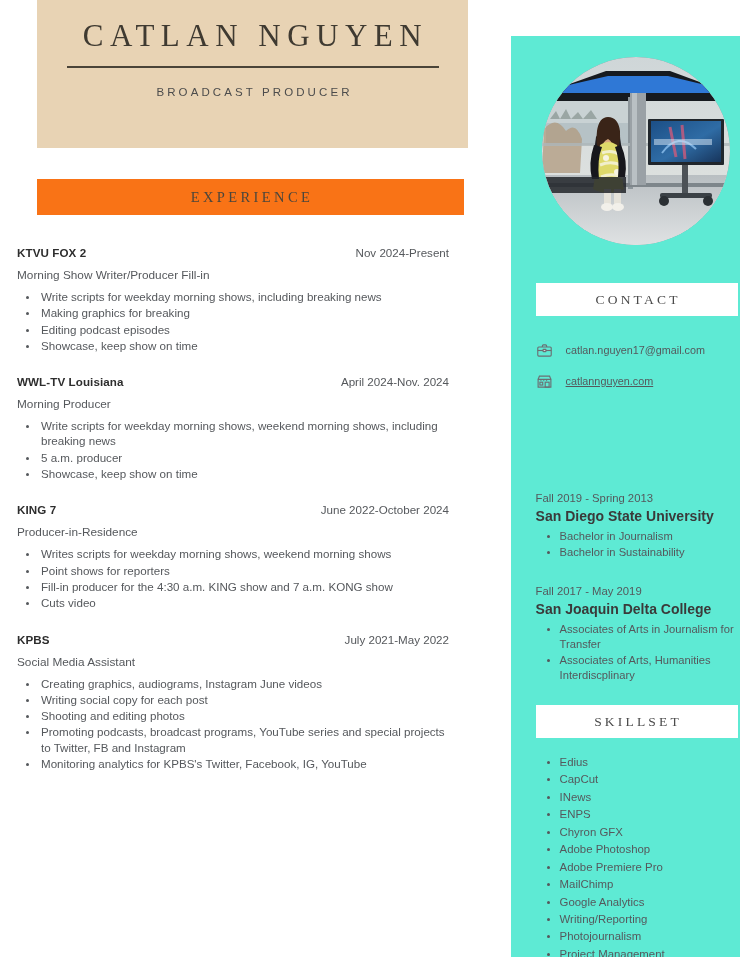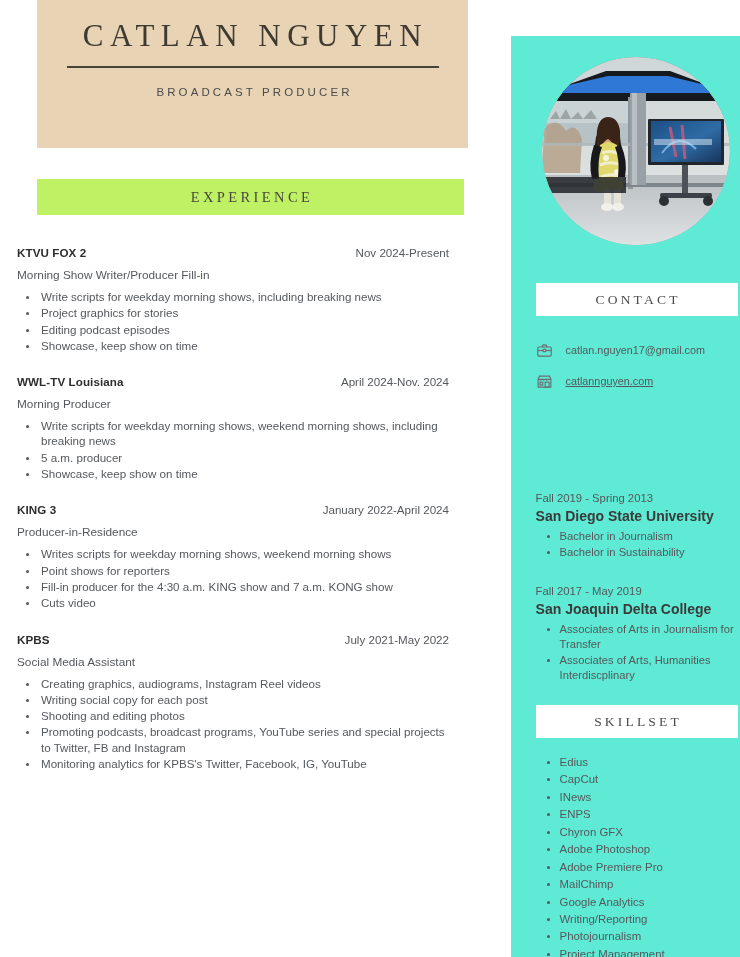--- a/index.html
+++ b/index.html
@@ -68,21 +68,21 @@
     margin-top: 18px;
     padding-left: 4px;
   }
 
   .experience-bar {
     position: absolute;
     left: 37px;
     top: 179px;
     width: 427px;
     height: 36px;
-    background: #bef264;
+    background: #f97316;
     display: flex;
     align-items: center;
     justify-content: center;
   }
   .experience-bar span {
     font-family: "Liberation Serif", serif;
     font-size: 14.5px;
     letter-spacing: 3.4px;
     color: #4b463c;
     padding-left: 3px;
@@ -270,58 +270,58 @@
 
     <div class="exp-list" id="exp-list">
         <div class="exp-entry">
           <div class="exp-head">
             <div class="exp-org">KTVU FOX 2</div>
             <div class="exp-dates">Nov 2024-Present</div>
           </div>
           <div class="exp-role">Morning Show Writer/Producer Fill-in</div>
           <ul class="exp-bullets">
             <li>Write scripts for weekday morning shows, including breaking news</li>
-            <li>Project graphics for stories</li>
+            <li>Making graphics for breaking</li>
             <li>Editing podcast episodes</li>
             <li>Showcase, keep show on time</li>
           </ul>
         </div>
         <div class="exp-entry">
           <div class="exp-head">
             <div class="exp-org">WWL-TV Louisiana</div>
             <div class="exp-dates">April 2024-Nov. 2024</div>
           </div>
           <div class="exp-role">Morning Producer</div>
           <ul class="exp-bullets">
             <li>Write scripts for weekday morning shows, weekend morning shows, including breaking news</li>
             <li>5 a.m. producer</li>
             <li>Showcase, keep show on time</li>
           </ul>
         </div>
         <div class="exp-entry">
           <div class="exp-head">
-            <div class="exp-org">KING 3</div>
-            <div class="exp-dates">January 2022-April 2024</div>
+            <div class="exp-org">KING 7</div>
+            <div class="exp-dates">June 2022-October 2024</div>
           </div>
           <div class="exp-role">Producer-in-Residence</div>
           <ul class="exp-bullets">
             <li>Writes scripts for weekday morning shows, weekend morning shows</li>
             <li>Point shows for reporters</li>
             <li>Fill-in producer for the 4:30 a.m. KING show and 7 a.m. KONG show</li>
             <li>Cuts video</li>
           </ul>
         </div>
         <div class="exp-entry">
           <div class="exp-head">
             <div class="exp-org">KPBS</div>
             <div class="exp-dates">July 2021-May 2022</div>
           </div>
           <div class="exp-role">Social Media Assistant</div>
           <ul class="exp-bullets">
-            <li>Creating graphics, audiograms, Instagram Reel videos</li>
+            <li>Creating graphics, audiograms, Instagram June videos</li>
             <li>Writing social copy for each post</li>
             <li>Shooting and editing photos</li>
             <li>Promoting podcasts, broadcast programs, YouTube series and special projects to Twitter, FB and Instagram</li>
             <li>Monitoring analytics for KPBS's Twitter, Facebook, IG, YouTube</li>
           </ul>
         </div>
       </div>
   </div>
 
   <div class="sidebar">

